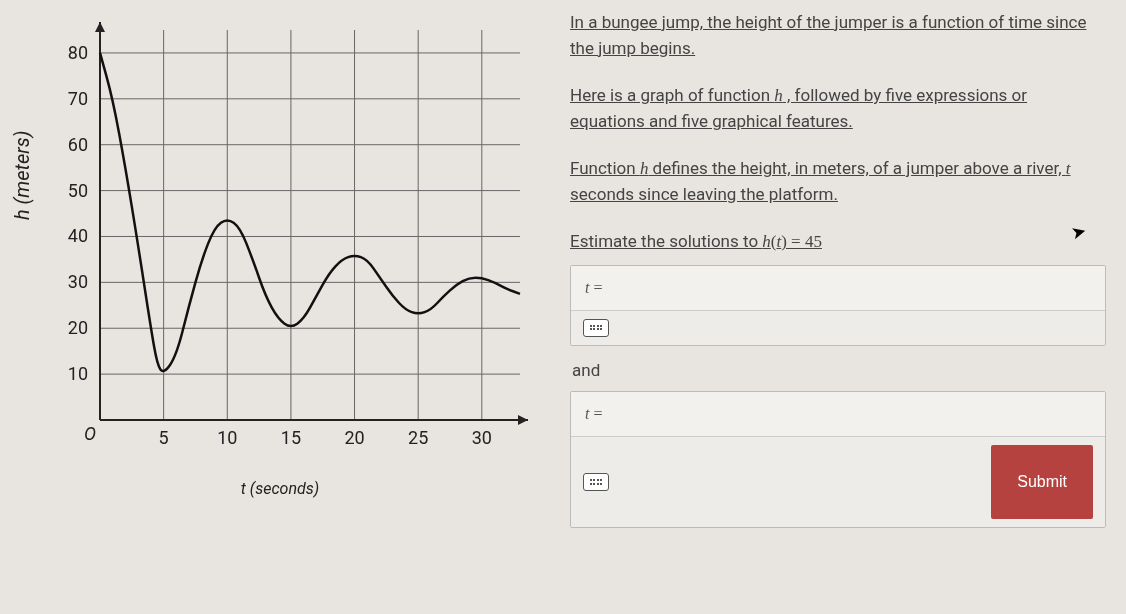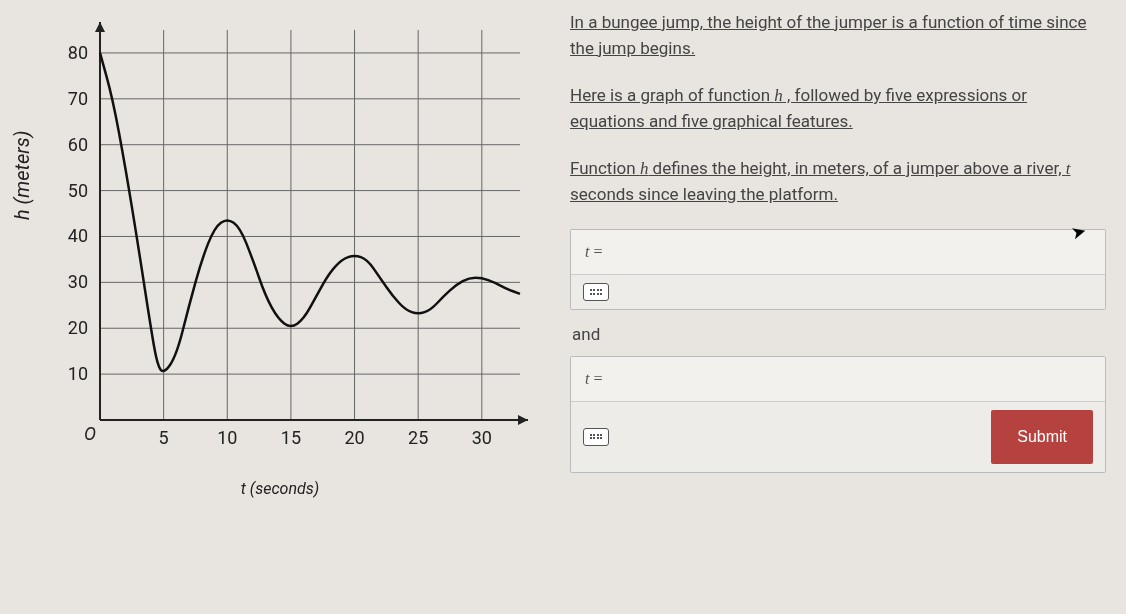--- a/index.html
+++ b/index.html
@@ -119,21 +119,21 @@
     gap: 1.5px;
   }
   .kbd-icon-inner span { background:#555; width:2px; height:2px; }
 
   .and-label { margin: 6px 0 6px 2px; color:#444; }
 
   .submit-btn {
     background: #b6423f;
     color: #fff;
     border: none;
-    padding: 18px 26px;
+    padding: 28px 26px;
     font-size: 16px;
     border-radius: 2px;
     cursor: pointer;
   }
   .cursor-pointer-icon {
     position: absolute;
     right: 40px;
     top: 218px;
     font-size: 18px;
     color: #000;
@@ -192,20 +192,23 @@
   <p class="para">
     <span>Here is a graph of function </span><span class="math-it">h</span><span> , followed by five expressions or equations and five graphical features.</span>
   </p>
 
   <p class="para">
     <span>Function </span><span class="math-it">h</span><span> defines the height, in meters, of a jumper above a river, </span><span class="math-it">t</span><span> seconds since leaving the platform.</span>
   </p>
 
   <span class="cursor-pointer-icon">➤</span>
 
+  <p class="para" style="margin-bottom:10px;">
+    <span>Estimate the solutions to </span><span class="math"><span class="math-it">h</span>(<span class="math-it">t</span>) = 45</span>
+  </p>
 
   <div class="input-group">
     <div class="input-row">
       <span class="input-prefix">t</span>
       <span class="input-eq">=</span>
       <input class="answer-field" type="text" style="">
     </div>
     <div class="tool-row">
       <span class="kbd-icon">
         <span class="kbd-icon-inner">

